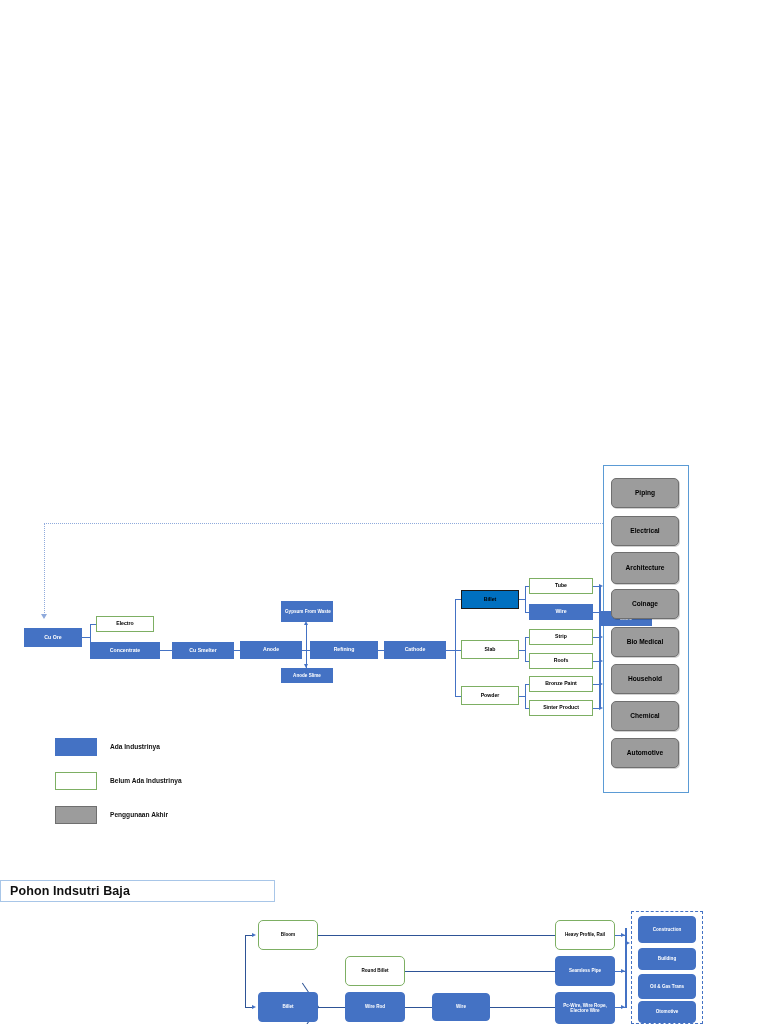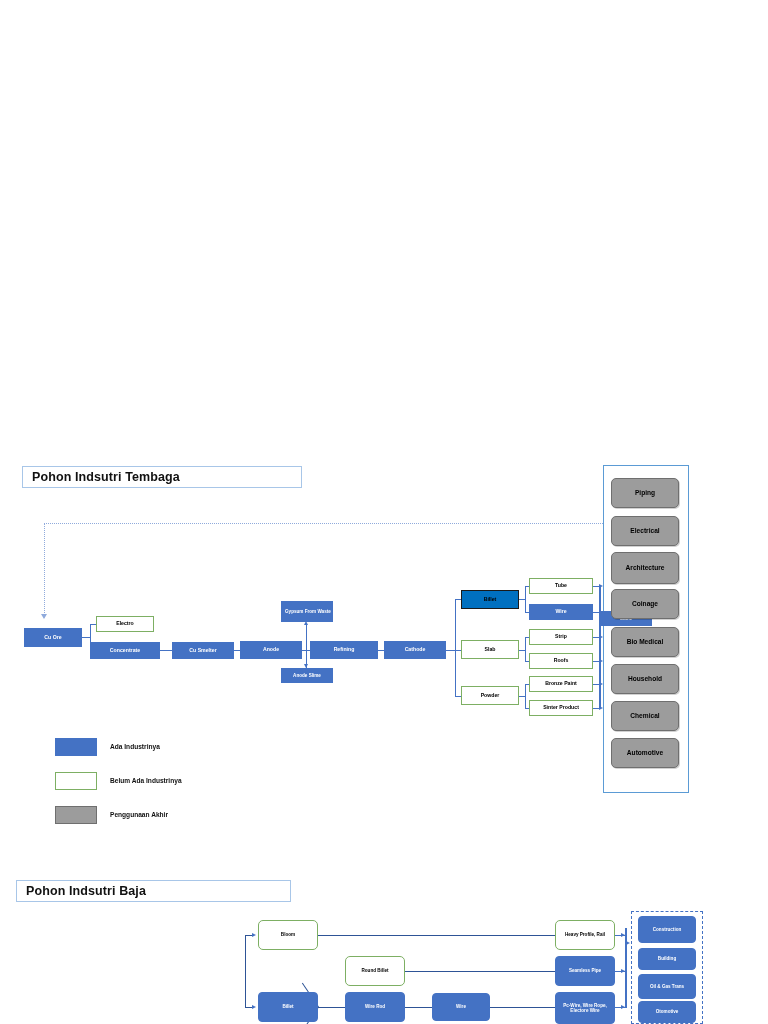--- a/index.html
+++ b/index.html
@@ -89,21 +89,20 @@
   .legend-swatch.blue{background:#4472C4;border:1px solid #4472C4;}
   .legend-swatch.white{background:#ffffff;border:1px solid #7DAF63;}
   .legend-swatch.gray{background:#9C9C9C;border:1px solid #6f6f6f;}
   .legend-text{position:absolute;font-size:6.6px;font-weight:bold;color:#111;white-space:nowrap;}
 </style>
 </head>
 <body>
 
 <div class="page">
 
-  <div class="title-bar" style="left:22px;top:466px;width:280px;height:22px;">Pohon Indsutri Tembaga</div>
 
   <div class="dot-h" style="left:44px;top:523px;width:559px;"></div>
   <div class="dot-v" style="left:44px;top:523px;height:92px;"></div>
   <div class="dot-arrow-d" style="left:41px;top:614px;"></div>
 
   <div class="ln lnh" style="left:82px;top:637px;width:8px;"></div>
   <div class="ln lnv" style="left:90px;top:624px;height:27px;"></div>
   <div class="ln lnh" style="left:90px;top:624px;width:6px;"></div>
   <div class="ln lnh" style="left:90px;top:650px;width:6px;"></div>
 
@@ -188,21 +187,21 @@
 
   <div class="legend-swatch blue" style="left:55px;top:738px;width:42px;height:18px;"></div>
   <div class="legend-text" style="left:110px;top:743px;">Ada Industrinya</div>
 
   <div class="legend-swatch white" style="left:55px;top:772px;width:42px;height:18px;"></div>
   <div class="legend-text" style="left:110px;top:777px;">Belum Ada Industrinya</div>
 
   <div class="legend-swatch gray" style="left:55px;top:806px;width:42px;height:18px;"></div>
   <div class="legend-text" style="left:110px;top:811px;">Penggunaan Akhir</div>
 
-  <div class="title-bar" style="left:16px;top:880px;width:275px;height:22px;">Pohon Indsutri Baja</div>
+  <div class="title-bar" style="left:0;top:880px;width:275px;height:22px;">Pohon Indsutri Baja</div>
 
   <div class="ln lnv ln-dark" style="left:245px;top:935px;height:72px;"></div>
   <div class="ln lnh ln-dark" style="left:245px;top:935px;width:9px;"></div>
   <div class="arrow-r" style="left:252px;top:933px;"></div>
   <div class="ln lnh ln-dark" style="left:245px;top:1007px;width:9px;"></div>
   <div class="arrow-r" style="left:252px;top:1005px;"></div>
 
   <div class="ln lnh ln-dark" style="left:318px;top:1007px;width:27px;"></div>
   <div class="ln ln-dark" style="left:318px;top:978px;width:1px;height:29px;transform:rotate(-34deg);transform-origin:bottom center;"></div>
   <div class="ln ln-dark" style="left:318px;top:1007px;width:1px;height:22px;transform:rotate(34deg);transform-origin:top center;"></div>

